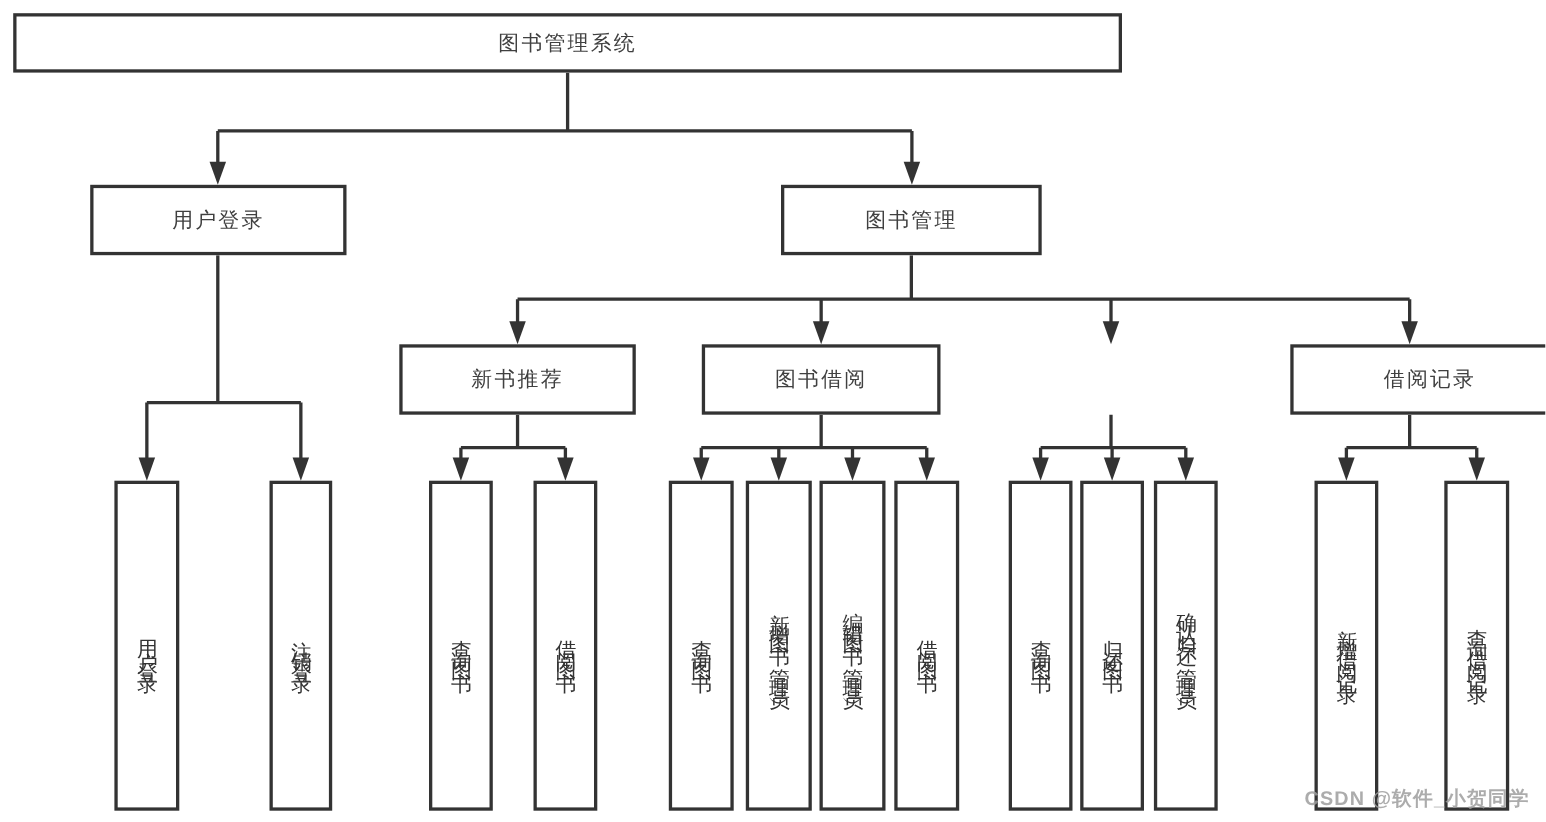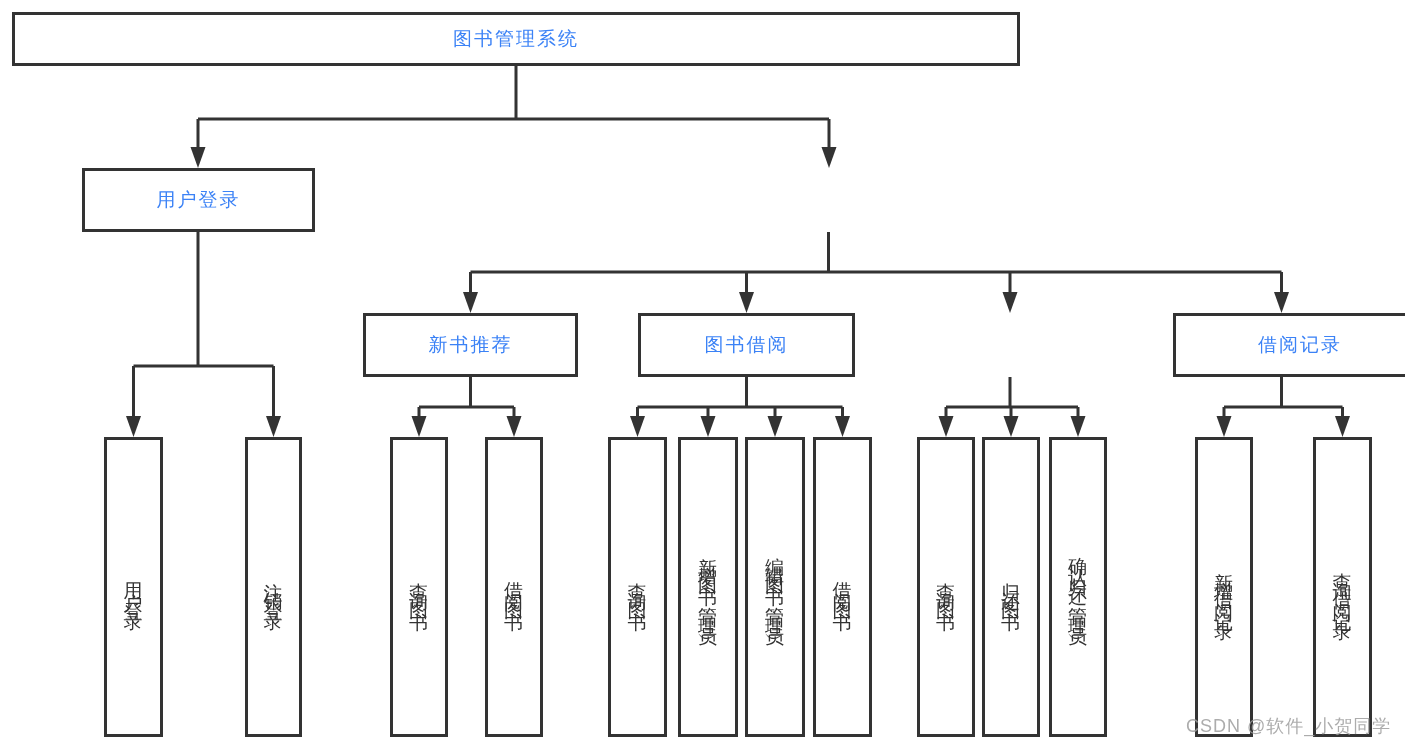--- a/index.html
+++ b/index.html
@@ -22,40 +22,41 @@
     box-sizing: border-box;
     border: 3px solid #333333;
     background: #ffffff;
     display: flex;
     align-items: center;
     justify-content: center;
   }
   .node .label {
     font-size: 19px;
     letter-spacing: 2px;
-    color: #3b82f6;
+    color: #404040;
     white-space: nowrap;
   }
   .leaf { top: 437px; height: 300px; }
   .leaf .vtext {
     writing-mode: vertical-rl;
     font-size: 19px;
     line-height: 1;
     letter-spacing: 10px;
     color: #333333;
   }
   .watermark {
     position: absolute;
     left: 1186px;
     top: 714px;
     font-size: 18px;
     letter-spacing: 1px;
     color: rgba(158, 158, 158, 0.85);
     white-space: nowrap;
     z-index: 5;
+    font-weight: bold;
   }
 </style>
 </head>
 <body>
 
 <div class="canvas">
 
   <svg class="connectors" viewBox="0 0 1405 747" xmlns="http://www.w3.org/2000/svg">
     <path fill="none" stroke="#333333" stroke-width="3" d="
       M516,66 V119 M198,119 H829 M198,119 V148 M829,119 V148
@@ -87,20 +88,23 @@
       <polygon points="1335,416 1350,416 1342.5,437"></polygon>
     </g>
   </svg>
 
   <div class="node" style="left:12px; top:12px; width:1008px; height:54px">
     <span class="label">图书管理系统</span>
   </div>
 
   <div class="node" style="left:82px; top:168px; width:233px; height:64px">
     <span class="label">用户登录</span>
+  </div>
+  <div class="node" style="left:710px; top:168px; width:237px; height:64px">
+    <span class="label">图书管理</span>
   </div>
 
   <div class="node" style="left:363px; top:313px; width:215px; height:64px">
     <span class="label">新书推荐</span>
   </div>
   <div class="node" style="left:638px; top:313px; width:217px; height:64px">
     <span class="label">图书借阅</span>
   </div>
   <div class="node" style="left:1173px; top:313px; width:254px; height:64px">
     <span class="label">借阅记录</span>

